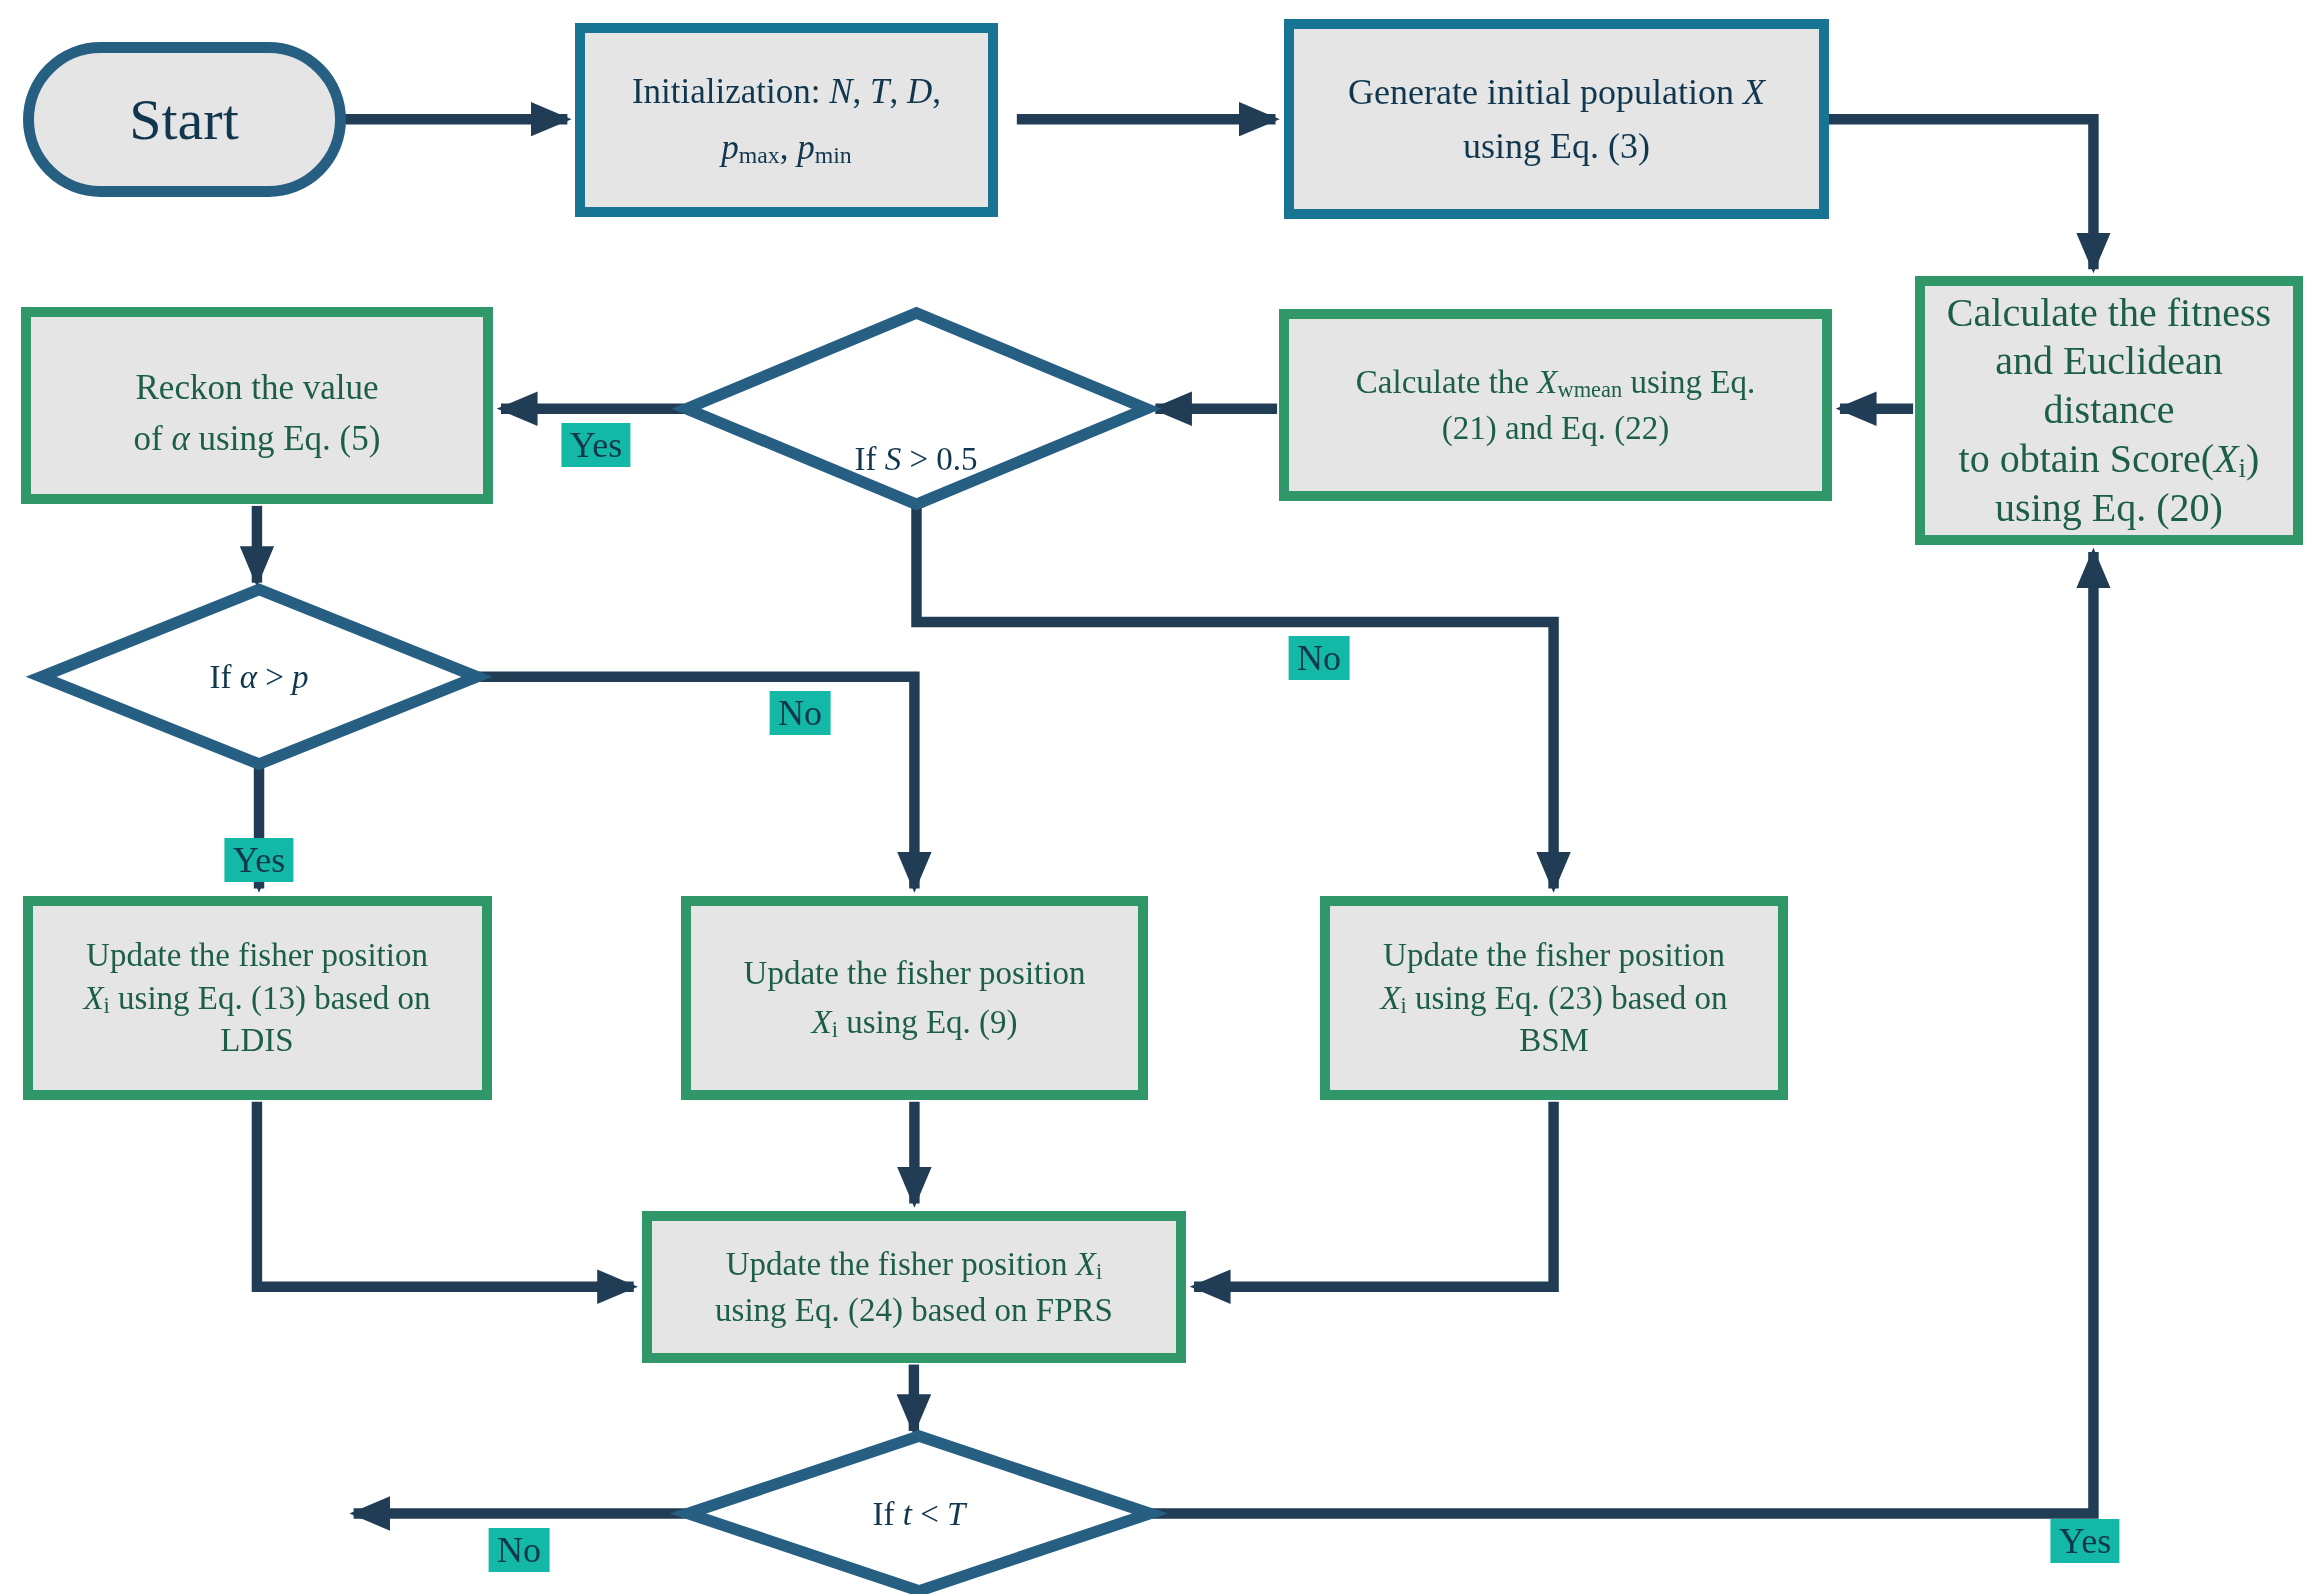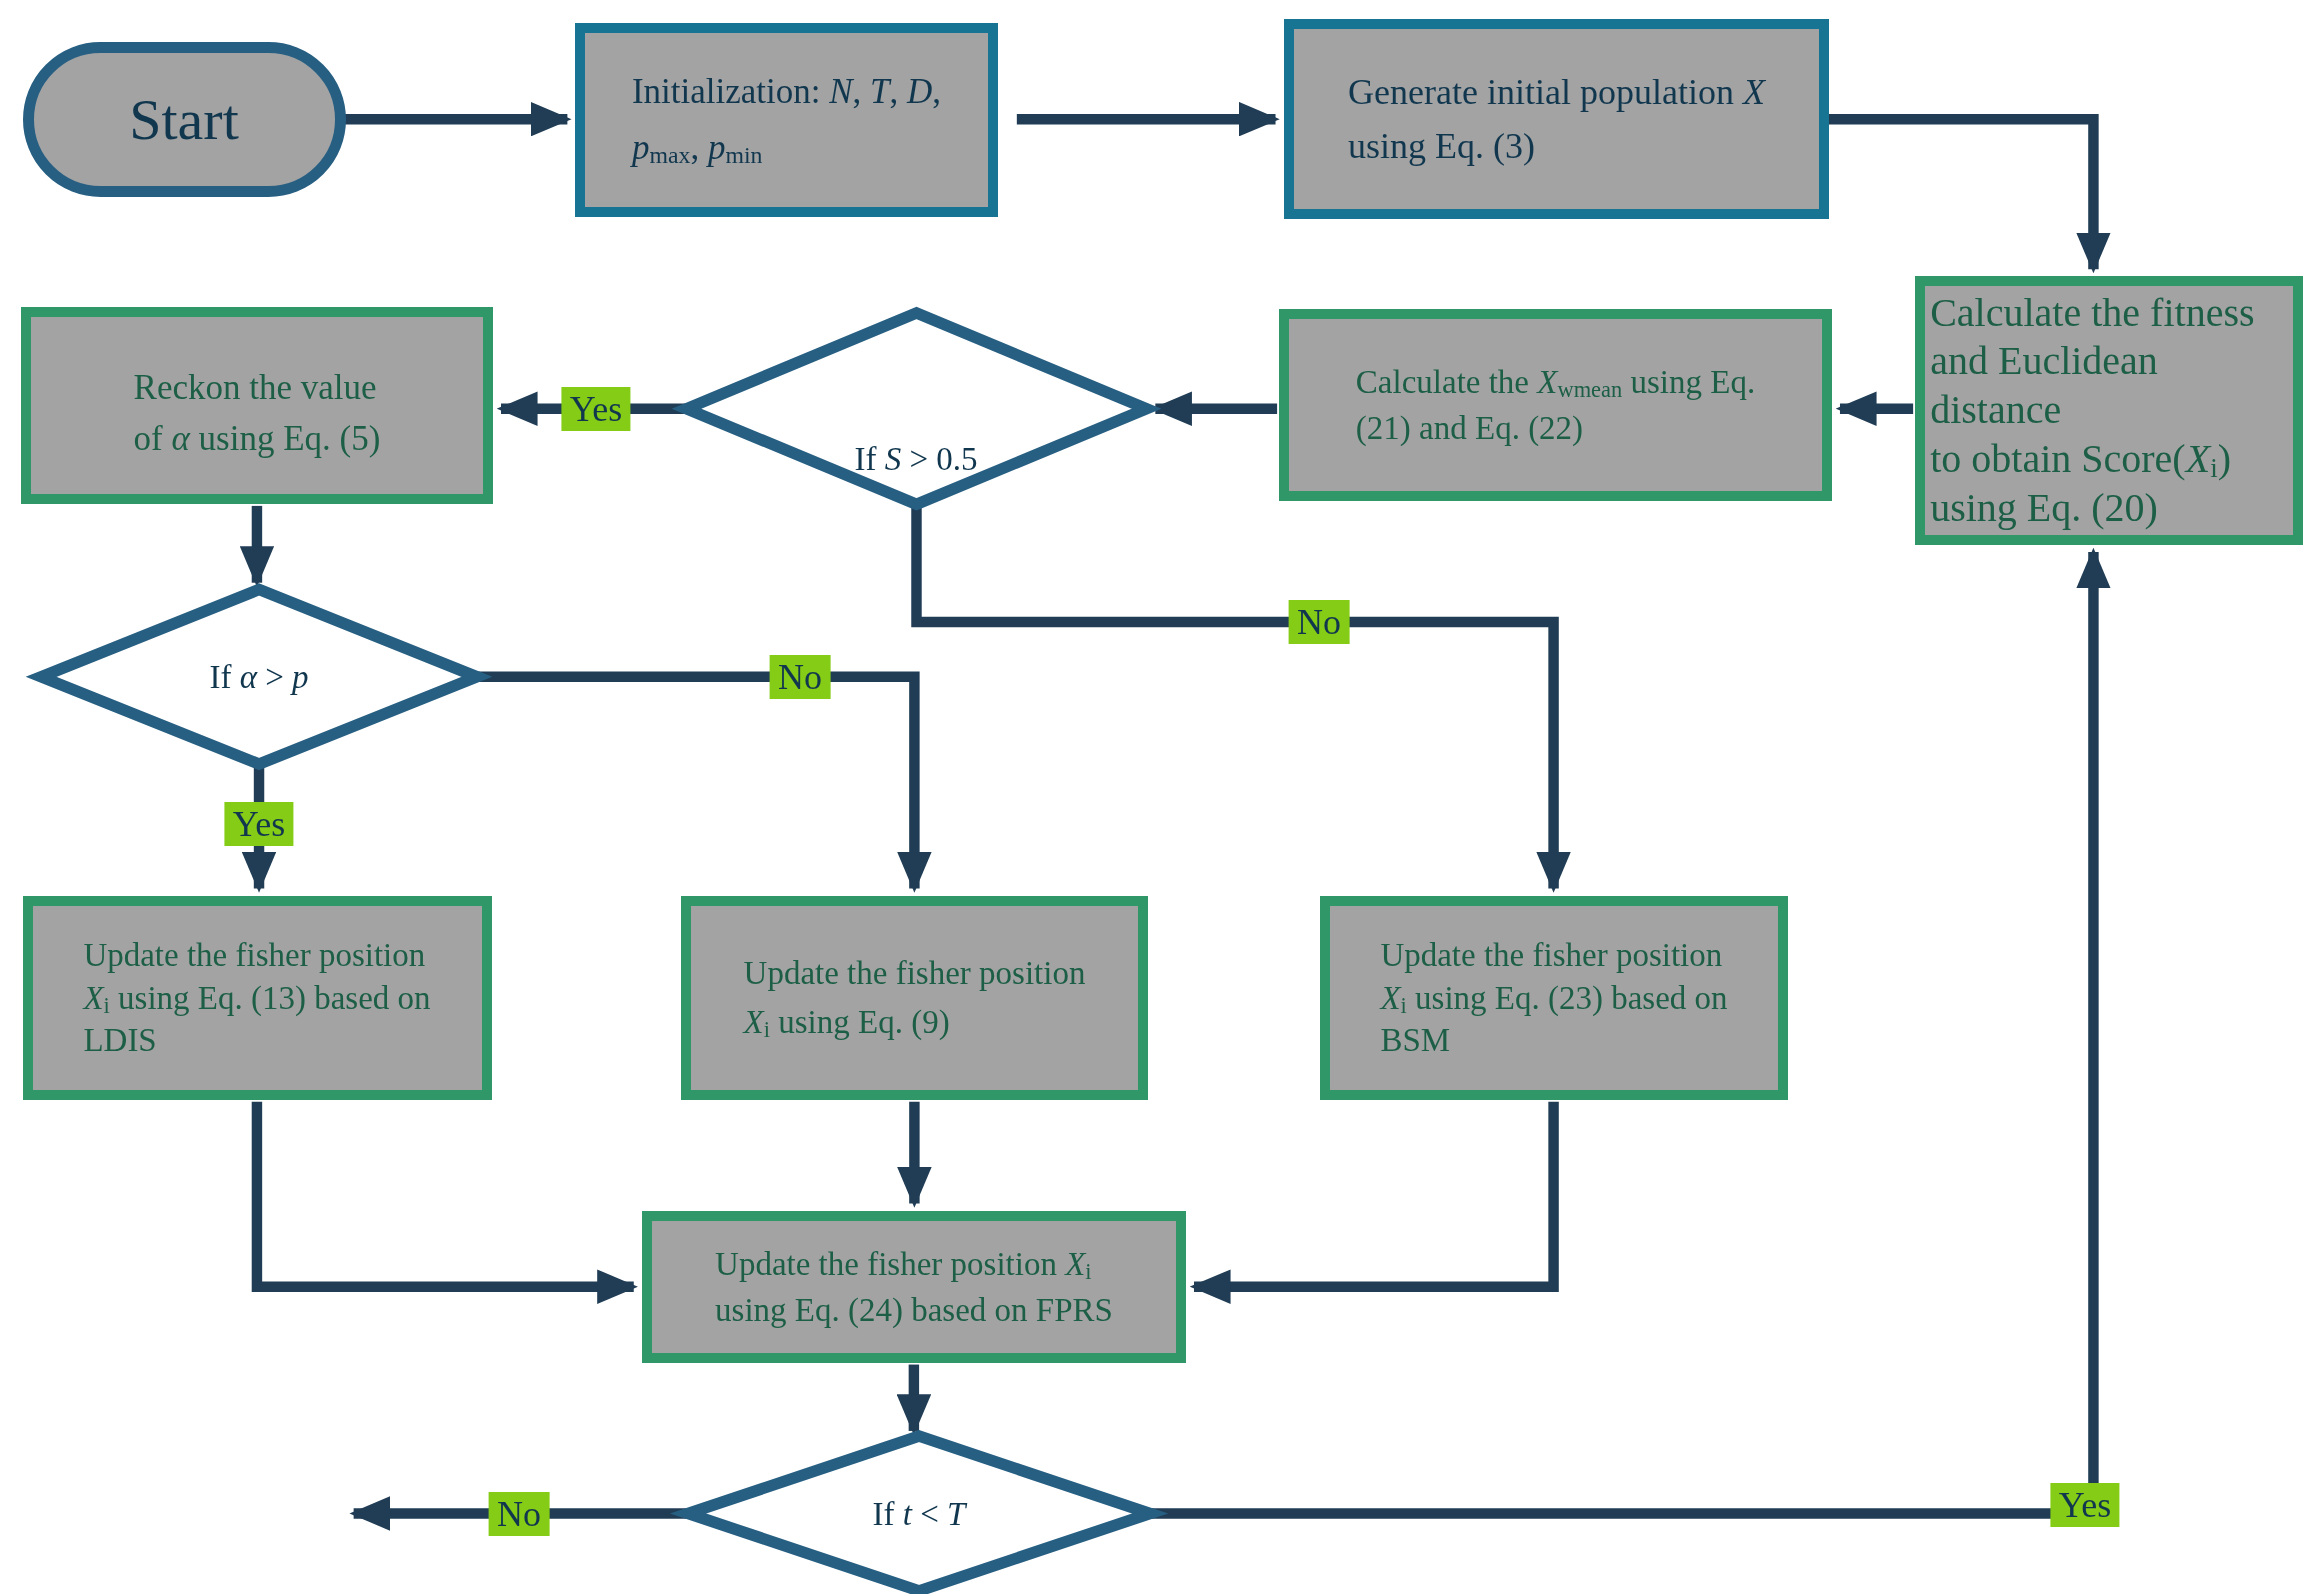--- a/index.html
+++ b/index.html
@@ -9,21 +9,21 @@
   html,body{margin:0;padding:0;background:#fff;}
   #stage{
     position:relative;width:2307px;height:1594px;background:#fff;
     font-family:"Liberation Serif","DejaVu Serif",serif;overflow:hidden;
   }
   #edges{position:absolute;left:0;top:0;}
   .edge{fill:none;stroke:var(--arrow);stroke-width:20px;}
   .diamond{fill:#ffffff;stroke:var(--navy);stroke-width:22px;stroke-linejoin:miter;}
   .node{
     position:absolute;display:flex;align-items:center;justify-content:center;
-    text-align:left;box-sizing:border-box;background:#a3a3a3;
+    text-align:center;box-sizing:border-box;background:#e5e5e5;
   }
   .rect{border:10.5px solid;}
   .teal{border-color:var(--teal);}  .teal .txt{color:var(--tblue);}
   .green{border-color:var(--green);} .green .txt{color:var(--tgreen);}
   .capsule{
     border:11.5px solid var(--navy);border-radius:78px;
     color:var(--tblue);font-size:58px;
   }
   .txt{font-size:33px;line-height:1.35;padding:0 5.2px;}
   .lh-init .txt{font-size:35px;line-height:1.6;}
@@ -35,22 +35,22 @@
   .lh-up2  .txt{font-size:33px;line-height:1.5;}
   .lh-fprs .txt{font-size:33px;line-height:1.4;}
   i{font-style:italic;}
   sub{font-size:68%;vertical-align:baseline;position:relative;top:0.18em;line-height:0;margin-top:19px;}
   .dtext{
     position:absolute;transform:translate(-50%,-50%);
     color:var(--tblue);font-size:33px;white-space:nowrap;
   }
   .elabel{
     position:absolute;transform:translate(-50%,-50%);
-    color:var(--tblue);font-size:36px;background:#84cc16;
-    padding:1px 8.4px;white-space:nowrap;
+    color:var(--tblue);font-size:36px;background:#14b8a6;
+    padding:1px 8.4px;white-space:nowrap;margin-top:36px;
   }
 </style>
 </head>
 <body>
 
 <div id="stage">
 
   <svg id="edges" width="2307" height="1594" viewBox="0 0 4413 3050">
     <defs>
       <marker id="ah" markerUnits="userSpaceOnUse" markerWidth="78" markerHeight="66" refX="70" refY="33" orient="auto">

